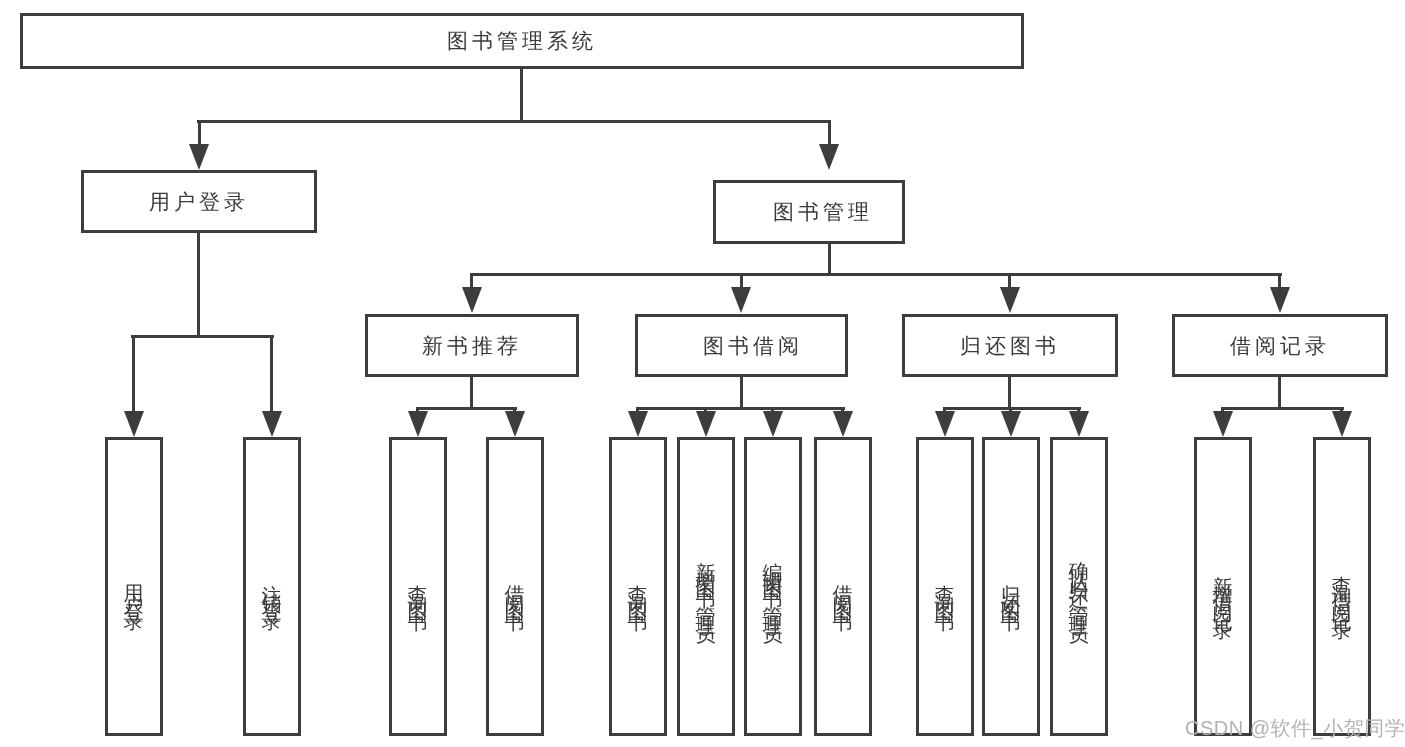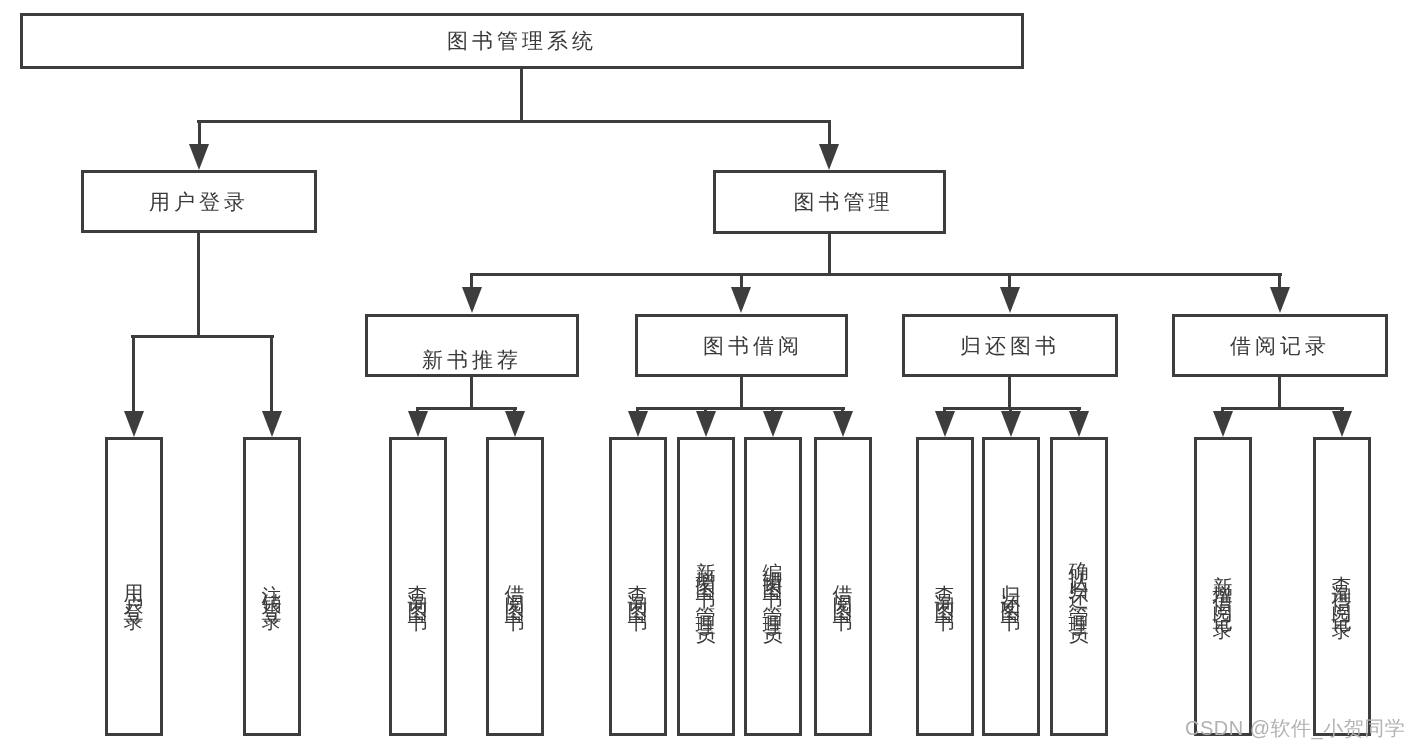--- a/index.html
+++ b/index.html
@@ -92,25 +92,25 @@
   <div class="vl" style="left:1340px;top:407px;height:8px;"></div>
   <div class="ah" style="left:1332px;top:411px;"></div>
 
   <div class="box" style="left:20px;top:13px;width:1004px;height:56px;justify-content:center;">
     <span class="lbl">图书管理系统</span>
   </div>
 
   <div class="box" style="left:81px;top:170px;width:236px;height:63px;">
     <span class="lbl">用户登录</span>
   </div>
-  <div class="box" style="left:713px;top:170px;width:233px;height:64px;padding-left:28px;">
+  <div class="box" style="left:713px;top:180px;width:192px;height:64px;padding-left:28px;">
     <span class="lbl">图书管理</span>
   </div>
 
-  <div class="box" style="left:365px;top:314px;width:214px;height:63px;align-items:flex-end;">
+  <div class="box" style="left:365px;top:314px;width:214px;height:63px;">
     <span class="lbl">新书推荐</span>
   </div>
   <div class="box" style="left:635px;top:314px;width:213px;height:63px;padding-left:23px;">
     <span class="lbl">图书借阅</span>
   </div>
   <div class="box" style="left:902px;top:314px;width:216px;height:63px;">
     <span class="lbl">归还图书</span>
   </div>
   <div class="box" style="left:1172px;top:314px;width:216px;height:63px;">
     <span class="lbl">借阅记录</span>

